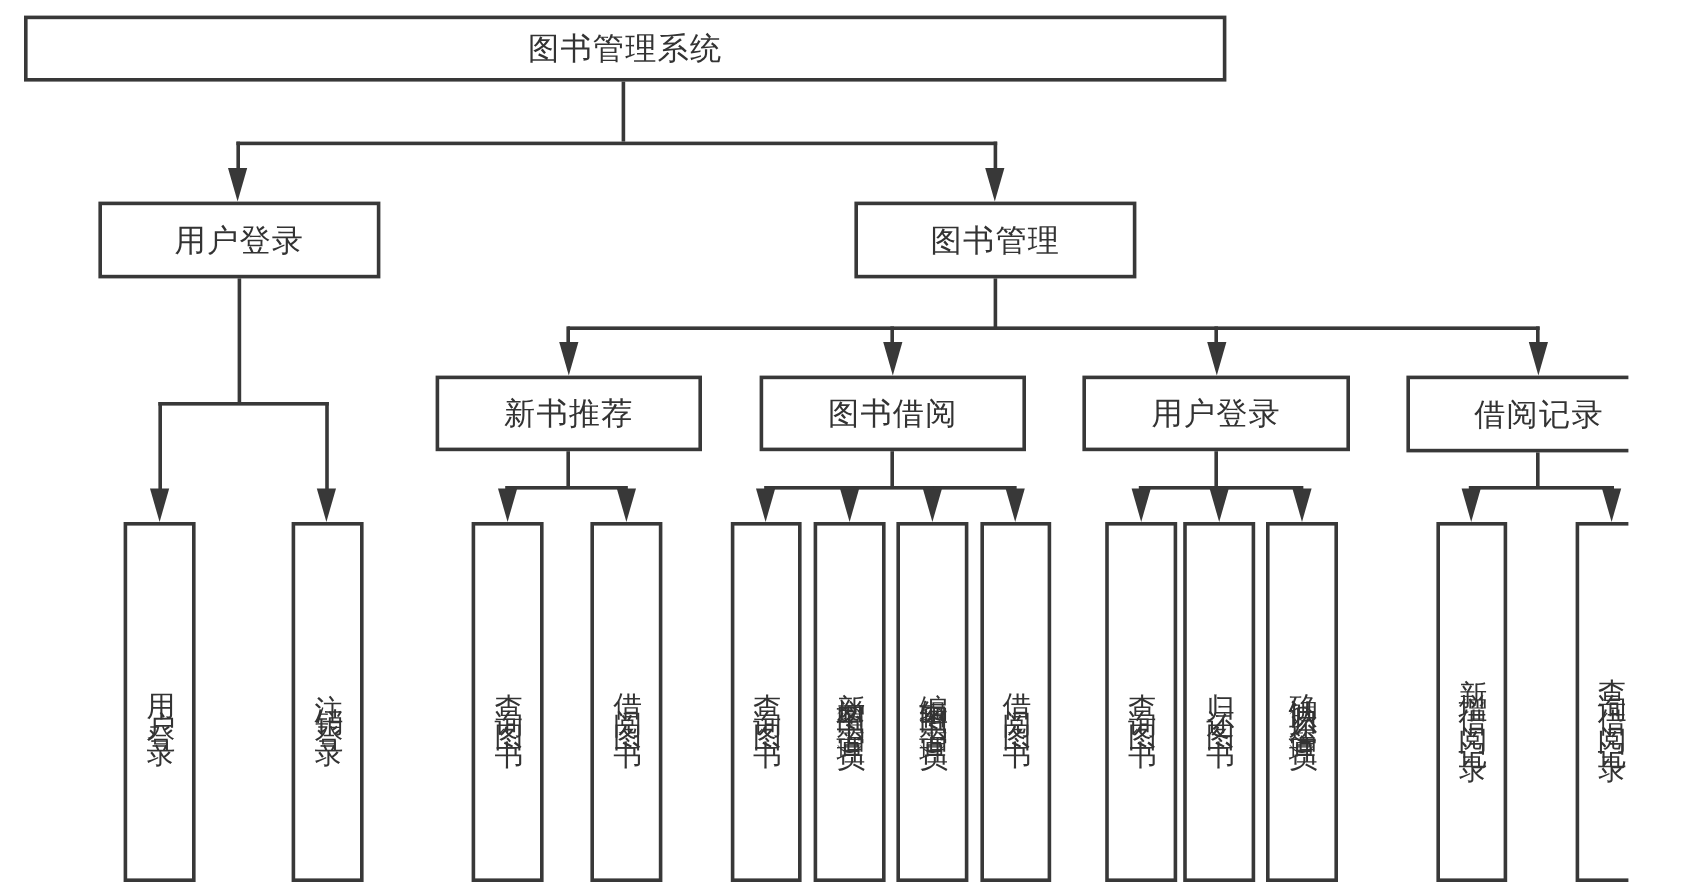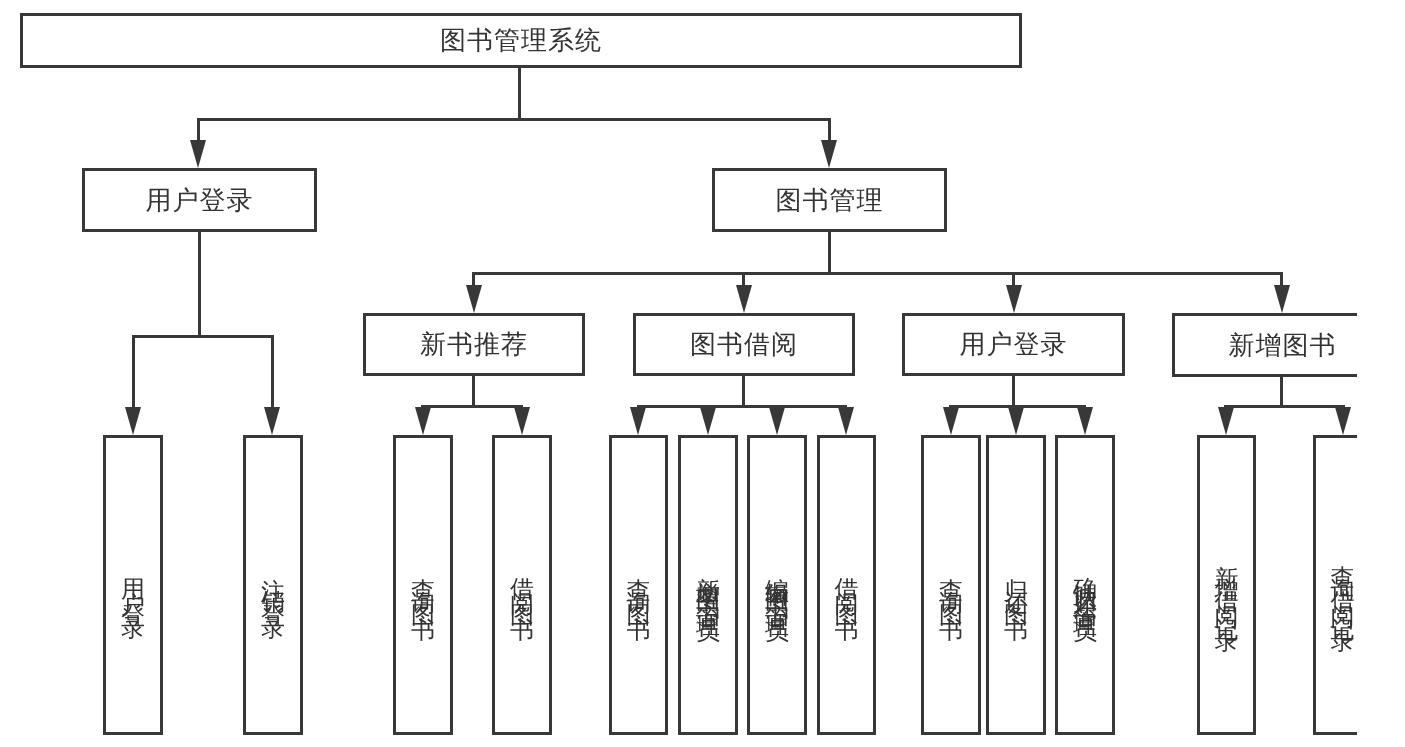--- a/index.html
+++ b/index.html
@@ -38,21 +38,21 @@
 <div class="canvas">
 
   <div class="node" style="left:20px; top:13px; width:1002px; height:55px;">图书管理系统</div>
 
   <div class="node" style="left:82px; top:168px; width:235px; height:64px;">用户登录</div>
   <div class="node" style="left:363px; top:313px; width:222px; height:63px;">新书推荐</div>
 
   <div class="node" style="left:712px; top:168px; width:235px; height:64px;">图书管理</div>
   <div class="node" style="left:633px; top:313px; width:222px; height:63px;">图书借阅</div>
   <div class="node" style="left:902px; top:313px; width:223px; height:63px;">用户登录</div>
-  <div class="node" style="left:1172px; top:313px; width:221px; height:64px;">新增图书</div>
+  <div class="node" style="left:1172px; top:313px; width:221px; height:64px;">借阅记录</div>
 
   <div class="node leaf wide-space" style="left:103px; top:435px; width:60px; height:300px;">用户登录</div>
   <div class="node leaf wide-space" style="left:243px; top:435px; width:60px; height:300px;">注销登录</div>
 
   <div class="node leaf wide-space" style="left:393px; top:435px; width:60px; height:300px;">查询图书</div>
   <div class="node leaf wide-space" style="left:492px; top:435px; width:60px; height:300px;">借阅图书</div>
 
   <div class="node leaf wide-space" style="left:609px; top:435px; width:59px; height:300px;">查询图书</div>
   <div class="node leaf tight-space" style="left:678px; top:435px; width:60px; height:300px;">新增图书（管理员）</div>
   <div class="node leaf tight-space" style="left:747px; top:435px; width:60px; height:300px;">编辑图书（管理员）</div>

